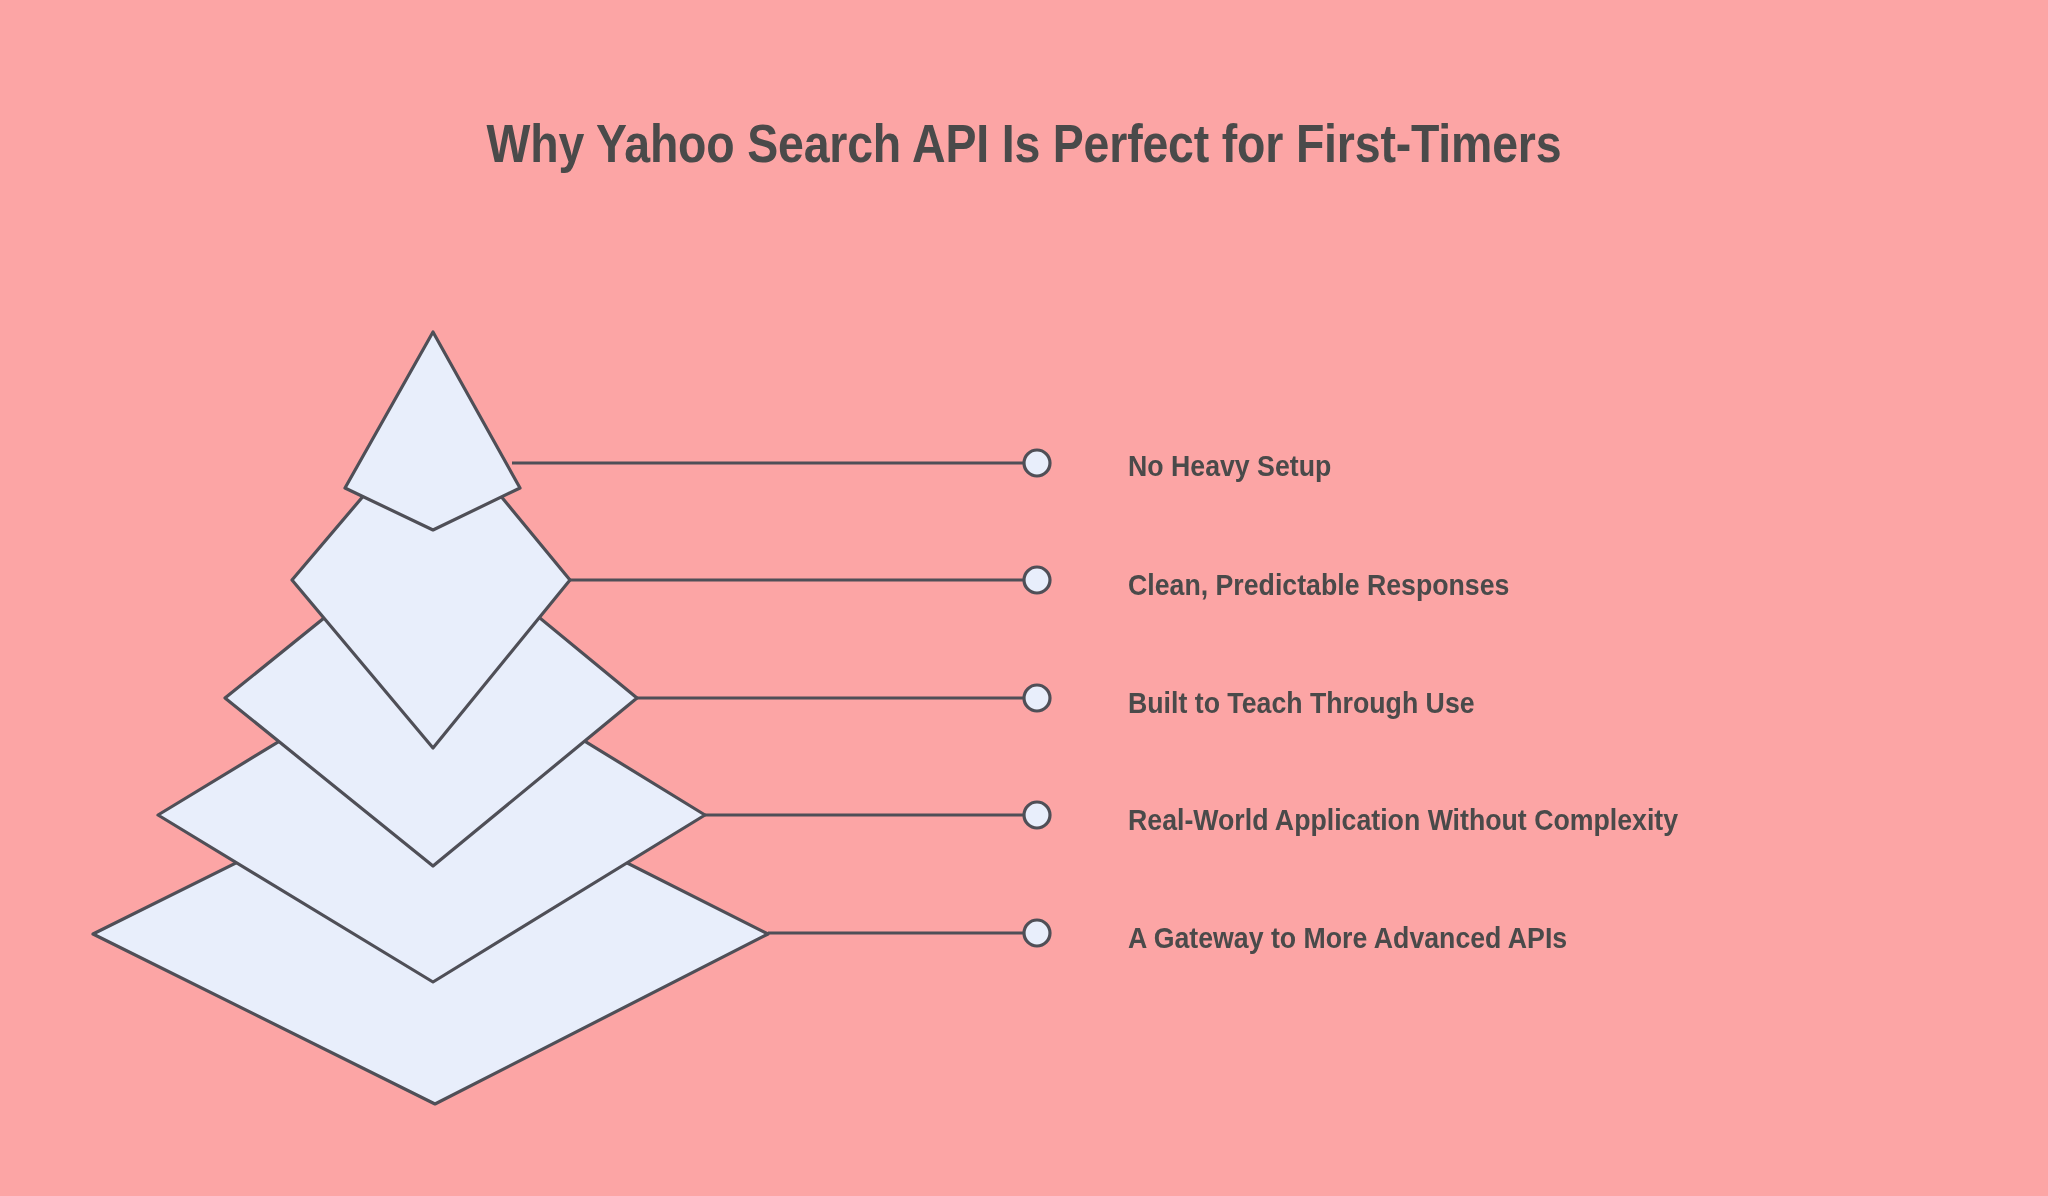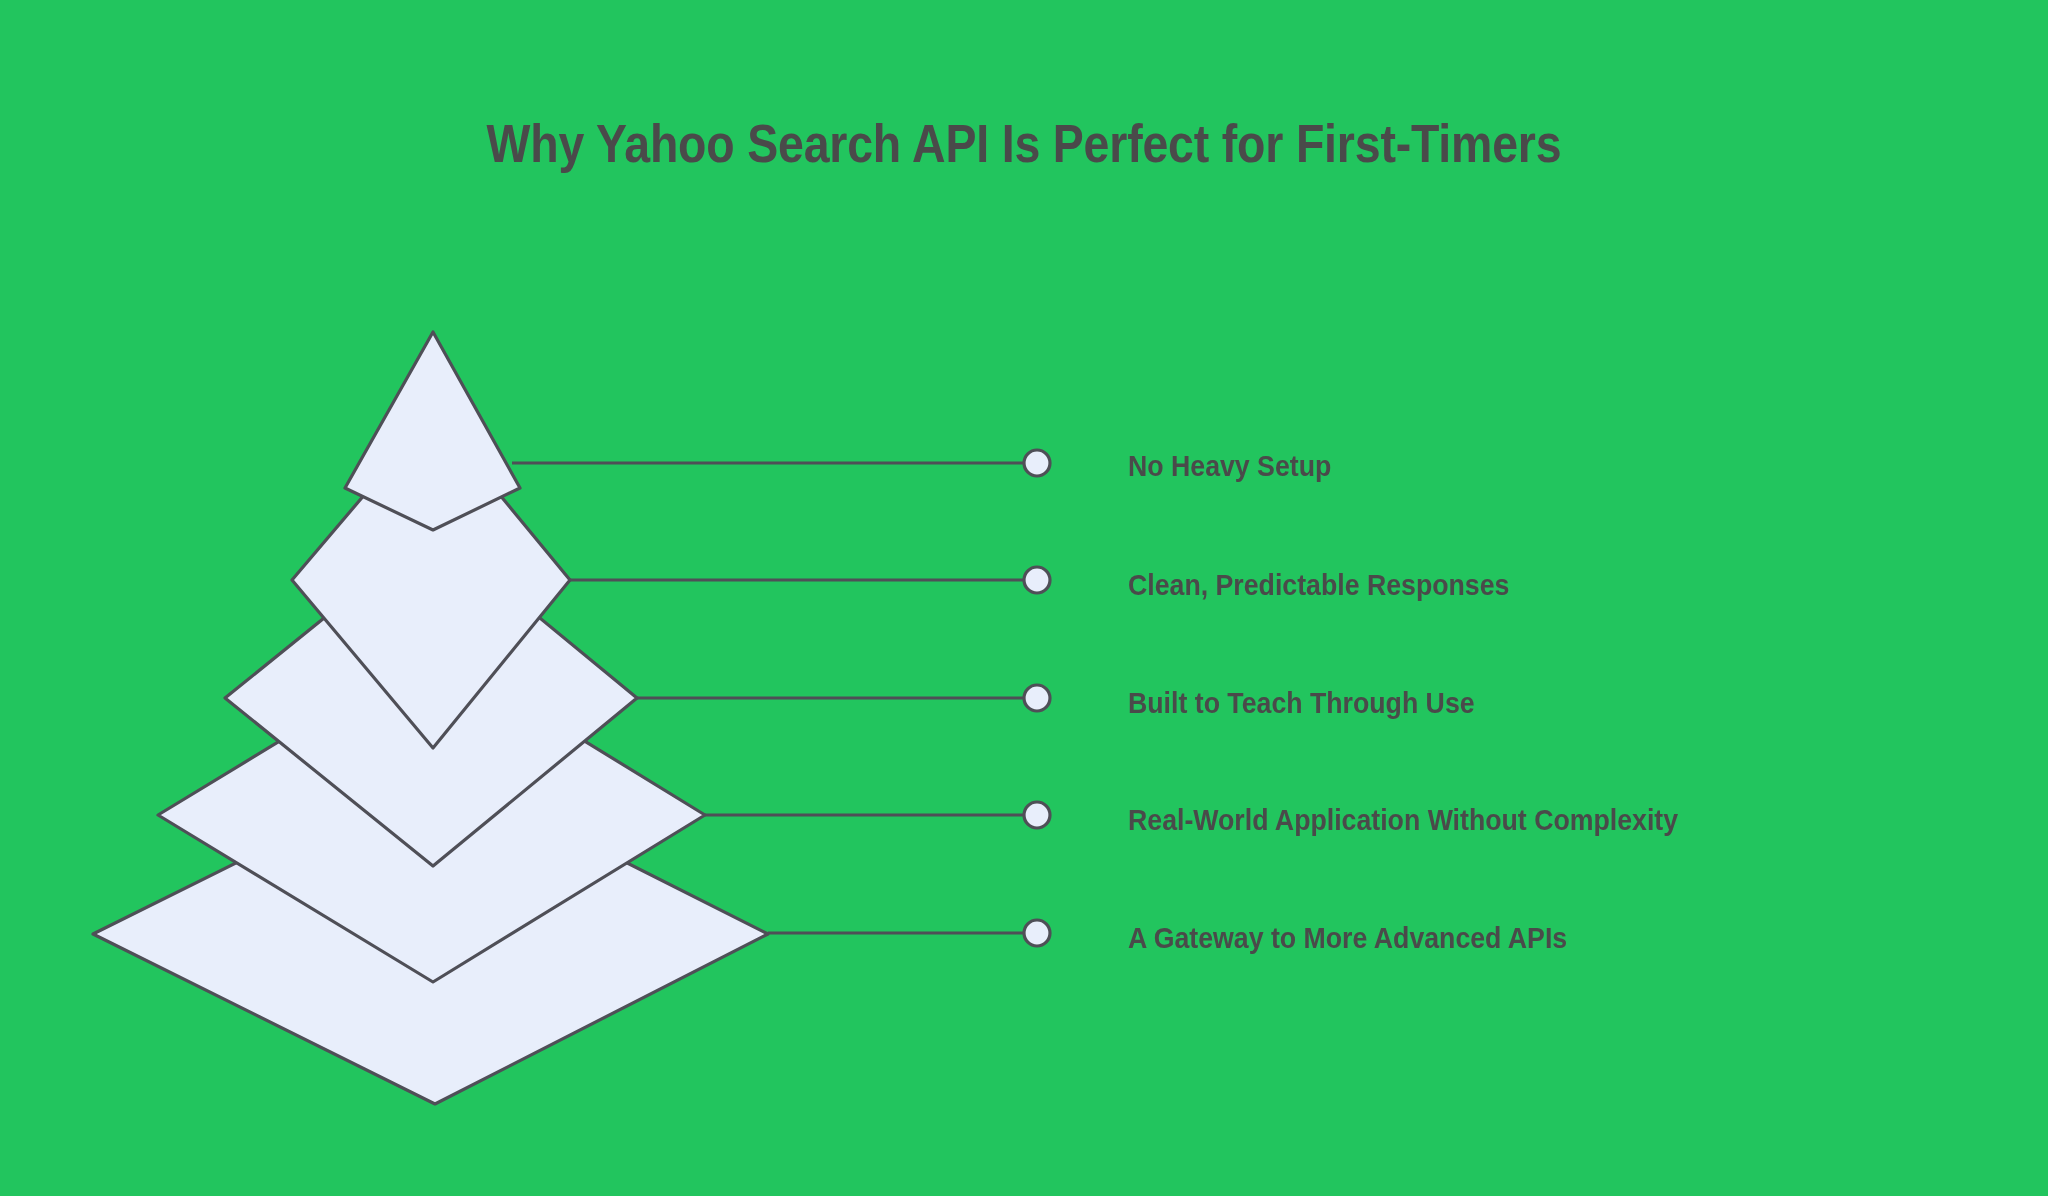--- a/index.html
+++ b/index.html
@@ -15,21 +15,21 @@
     overflow: hidden;
     position: relative;
   }
 
   #stage {
     position: absolute;
     left: 0;
     top: 0;
     width: 2048px;
     height: 1196px;
-    background: #22c55e;
+    background: #fca5a5;
   }
 
   
   .title {
     position: absolute;
     left: 0;
     top: 112px;
     width: 2048px;
     text-align: center;
     font-size: 54px;

